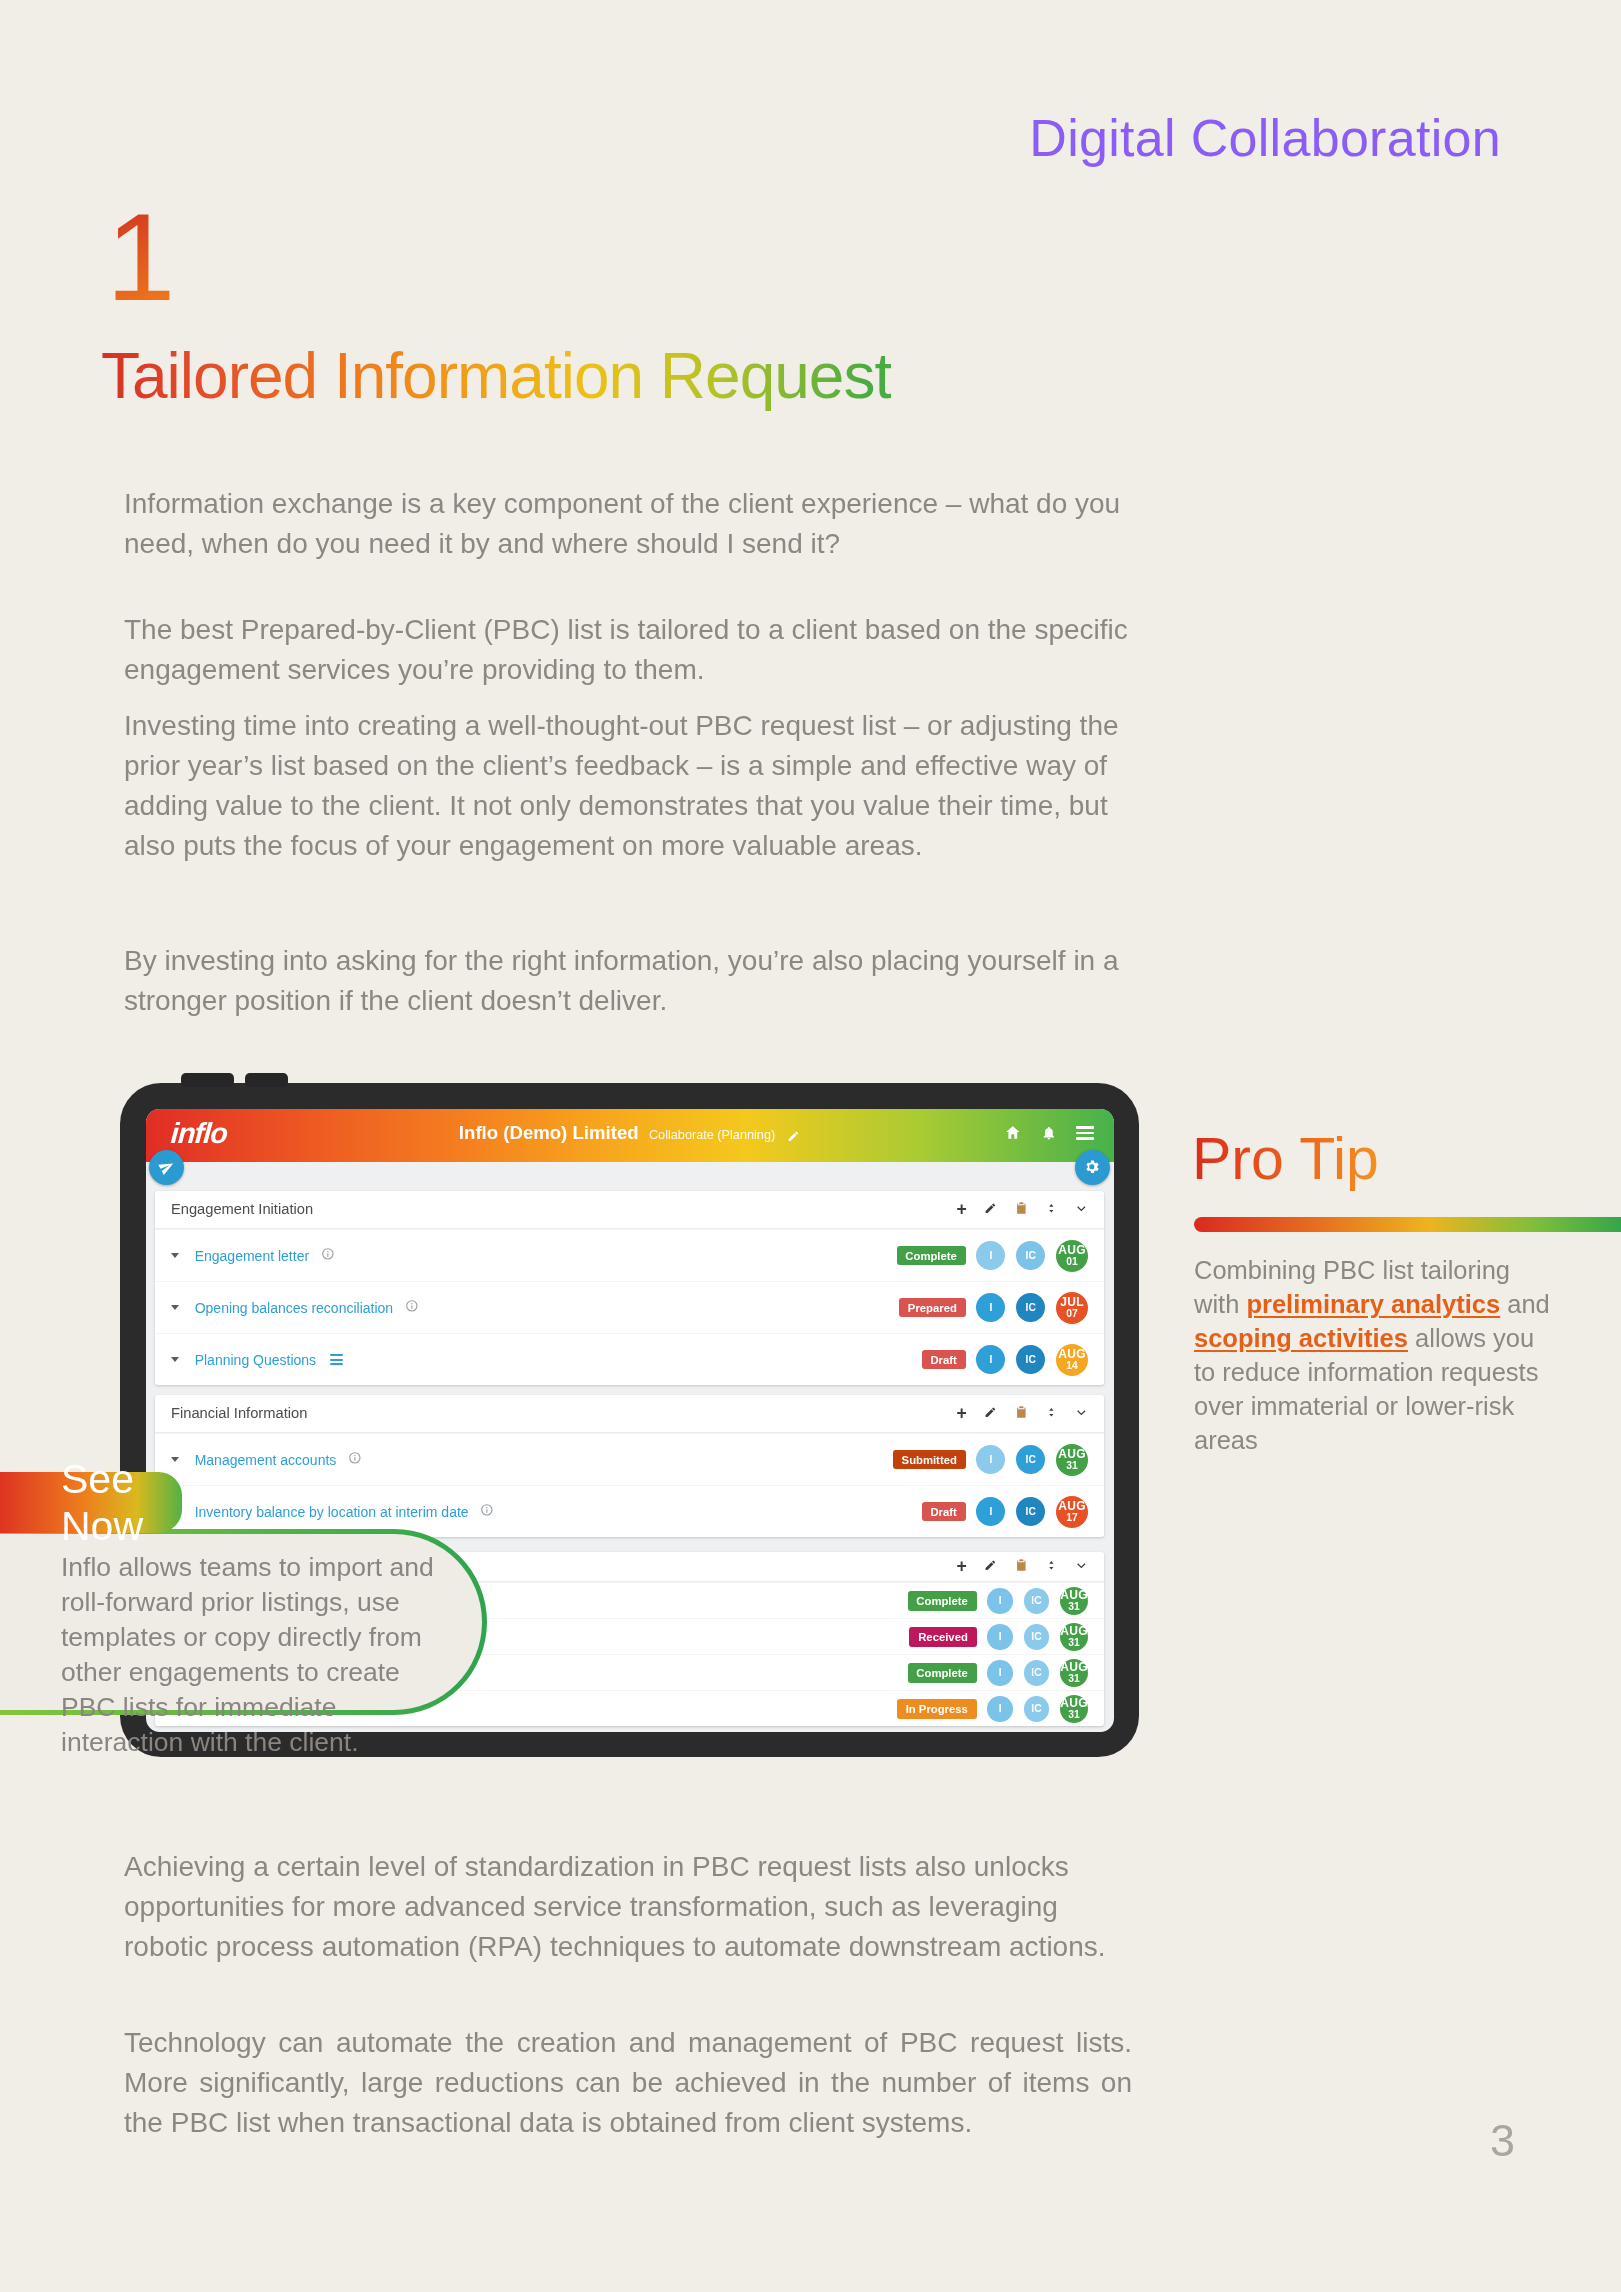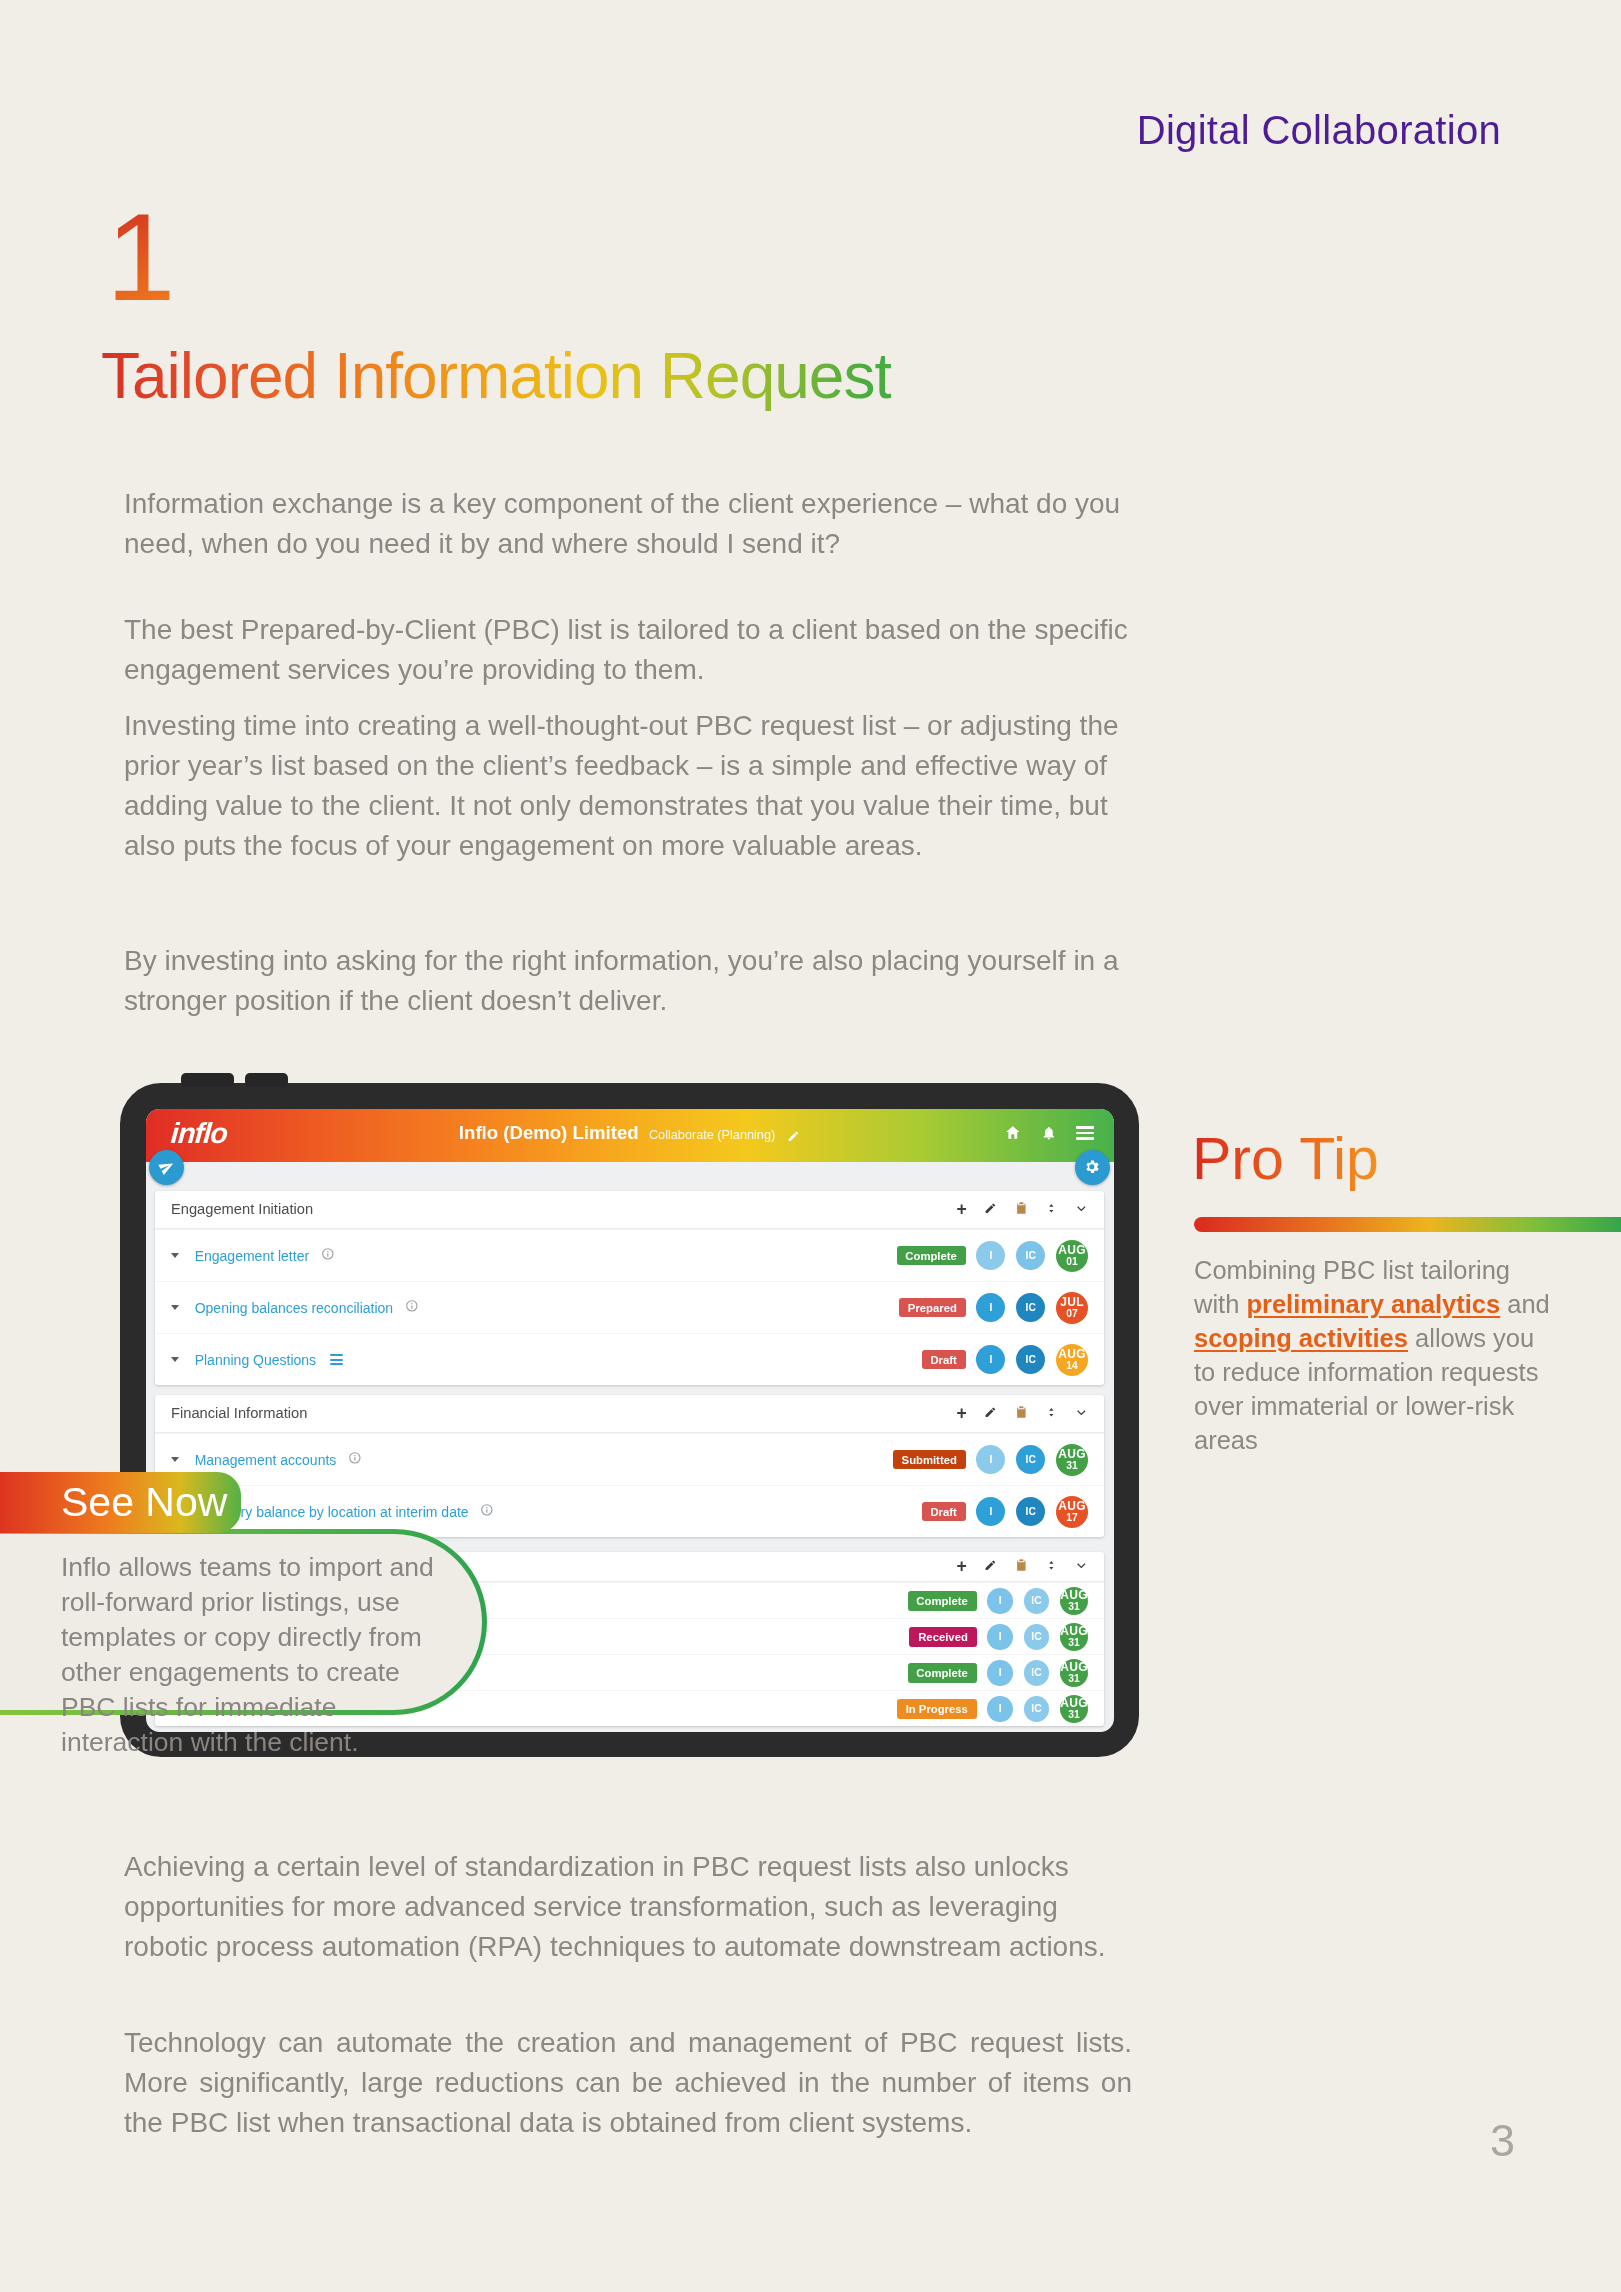--- a/index.html
+++ b/index.html
@@ -4,21 +4,21 @@
 <style>
   html,body{margin:0;padding:0;}
   body{
     width:1621px;height:2293px;position:relative;overflow:hidden;
     background:#f1eee8;
     font-family:"Liberation Sans", sans-serif;
     -webkit-font-smoothing:antialiased;
   }
   .abs{position:absolute;}
   
-  .eyebrow{right:120px;top:108px;font-size:40px;font-weight:500;color:#4c1d95;letter-spacing:0.3px;}
+  .eyebrow{right:120px;top:108px;font-size:52px;font-weight:500;color:#8b5cf6;letter-spacing:0.3px;}
   .bignum{left:106px;top:194px;font-size:125px;font-weight:300;line-height:1;
     background:linear-gradient(155deg,#d23322 10%,#ef7c1c 90%);
     -webkit-background-clip:text;background-clip:text;color:transparent;}
   .pagetitle{left:101px;top:339px;font-size:64px;font-weight:500;letter-spacing:-1px;white-space:nowrap;
     background:linear-gradient(90deg,#d43126 0%,#e3502a 14%,#ef7c1c 33%,#f0a119 48%,#ecc115 62%,#b5c226 78%,#49ac40 97%);
     -webkit-background-clip:text;background-clip:text;color:transparent;}
   .para{left:124px;width:1008px;color:#8d8781;font-size:28px;line-height:40px;}
   .p1{top:484px;} .p2{top:610px;} .p3{top:706px;} .p4{top:941px;}
   .p5{top:1847px;} .p6{top:2023px;text-align:justify;}
   .pagenum{left:1490px;top:2115px;font-size:45px;color:#aaa59e;}
@@ -72,21 +72,21 @@
   .datec .dd{font-size:10.3px;font-weight:700;margin-top:1px;}
 
   
   .sn-bar{left:0;top:1686px;width:94px;height:21.6px;z-index:4;
     background:linear-gradient(90deg,#dd3421,#f09a1d);}
   .sn-bodywrap{left:0;top:1529px;width:487px;height:186px;z-index:5;
     background:linear-gradient(90deg,#86c43e,#2da44e);border-radius:0 93px 93px 0;}
   .sn-body{position:absolute;left:0;top:4.9px;right:4.9px;bottom:4.9px;background:#efece5;border-radius:0 88px 88px 0;
     padding:15.7px 0 0 61px;box-sizing:border-box;}
   .sn-text{width:400px;color:#8a8580;font-size:26.5px;line-height:35px;}
-  .sn-tab{left:0;top:1472px;width:241px;height:61px;z-index:6;
+  .sn-tab{left:0;top:1472px;width:182px;height:61px;z-index:6;
     background:linear-gradient(90deg,#dd3421 0%,#ee7c1e 45%,#d9b91e 75%,#55b145 100%);
     border-radius:0 23.5px 23.5px 0;display:flex;align-items:center;color:#fff;font-size:41px;font-weight:500;padding-left:61px;box-sizing:border-box;}
 
   
   .pt-title{left:1192px;top:1125px;font-size:59px;font-weight:500;
     background:linear-gradient(90deg,#dc2b1a,#f59120);
     -webkit-background-clip:text;background-clip:text;color:transparent;}
   .pt-bar{left:1194px;top:1217px;width:427px;height:14.7px;border-radius:7.8px 0 0 7.8px;
     background:linear-gradient(90deg,#d92b1f 0%,#e8711f 30%,#edb41e 55%,#7dbf3a 80%,#35a54b 100%);}
   .pt-text{left:1194px;top:1253px;width:365px;font-size:25.5px;line-height:34px;color:#8d8781;}

